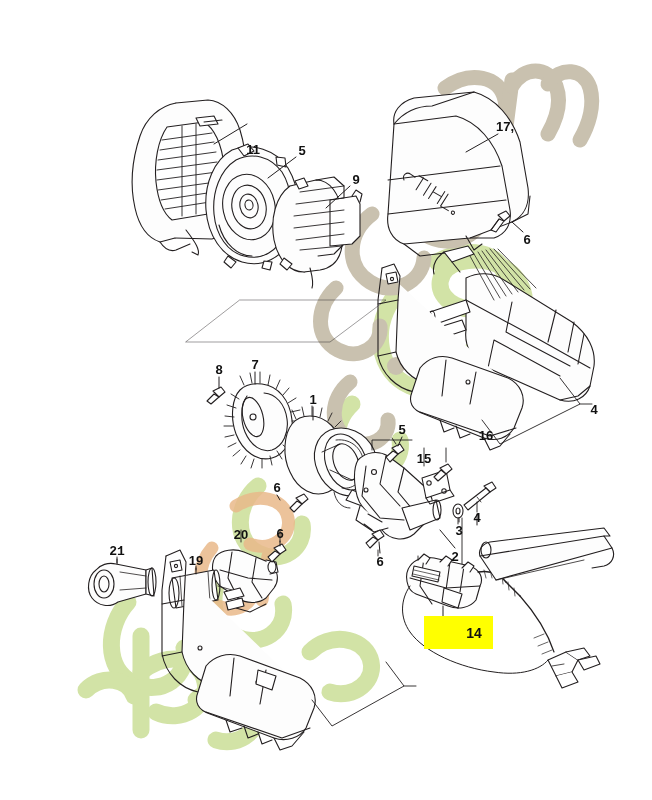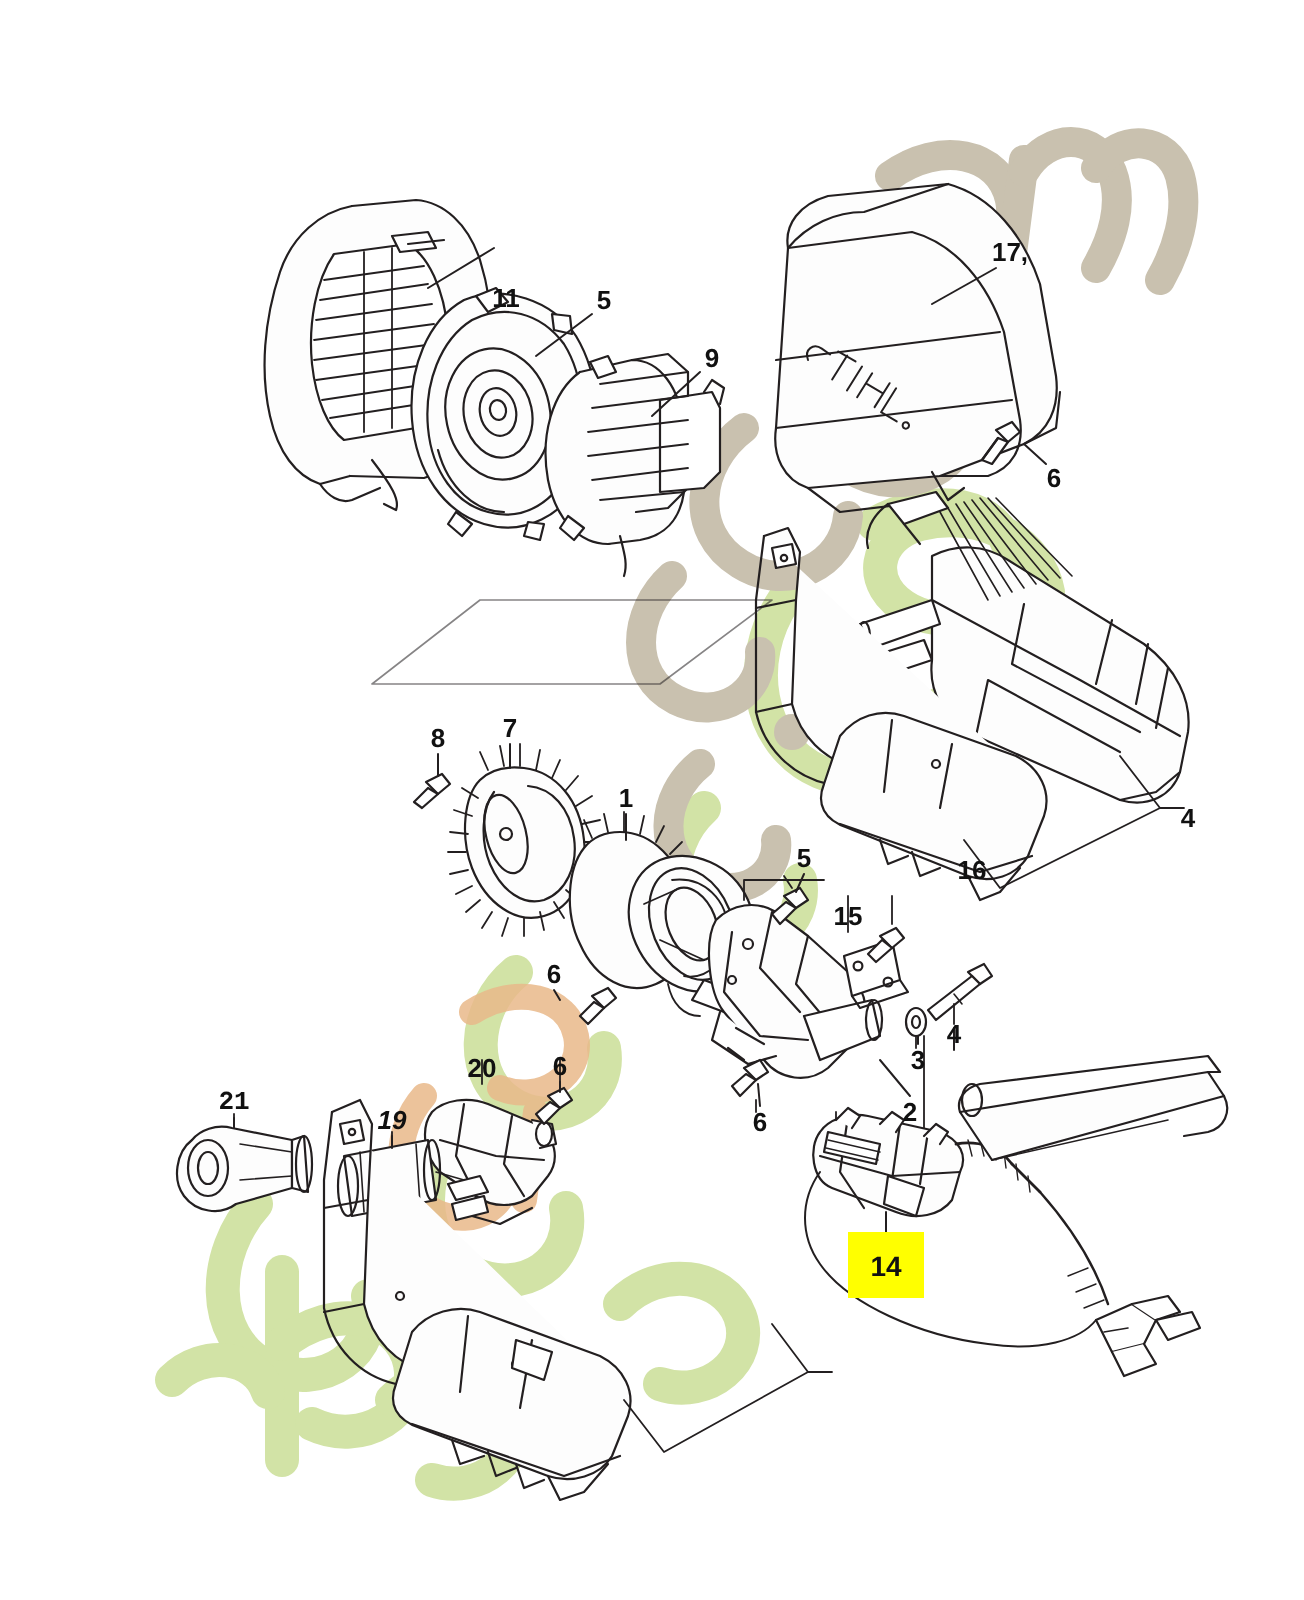--- a/index.html
+++ b/index.html
@@ -508,21 +508,21 @@
       <path d="M455 548 L 440 530"></path>
       <path d="M277 495 L 280 500"></path>
       <path d="M280 541 L 280 546"></path>
       <path d="M380 553 L 379 542"></path>
       <path d="M196 568 L 196 574"></path>
       <path d="M117 559 L 117 564"></path>
     </g>
   </svg>
 
   <div id="highlight-layer">
-    <div class="hlbox" id="hl-14" style="left: 424px; top: 616px; width: 38px; height: 33px; background: rgb(255, 255, 0); color: rgb(17, 17, 17);">
+    <div class="hlbox" id="hl-14" style="left: 424px; top: 616px; width: 38px; height: 33px; background: rgb(255, 255, 0); color: rgb(17, 17, 17); padding-left: 31px;">
       <span>14</span>
     </div>
   </div>
 
   <div id="labels">
       <div class="callout" style="left: 253px; top: 101px; margin-top: 48px;">11</div>
       <div class="callout" style="left: 302px; top: 150px;">5</div>
       <div class="callout" style="left: 356px; top: 179px;">9</div>
       <div class="callout" style="left: 505px; top: 126px;">17,</div>
       <div class="callout" style="left: 527px; top: 239px;">6</div>
@@ -533,17 +533,17 @@
       <div class="callout" style="left: 402px; top: 429px;">5</div>
       <div class="callout" style="left: 424px; top: 434px; margin-top: 24px;">15</div>
       <div class="callout" style="left: 446px; top: 435px; margin-left: 40px;">16</div>
       <div class="callout" style="left: 459px; top: 530px;">3</div>
       <div class="callout" style="left: 477px; top: 517px;">4</div>
       <div class="callout" style="left: 455px; top: 556px;">2</div>
       <div class="callout" style="left: 277px; top: 487px;">6</div>
       <div class="callout" style="left: 280px; top: 533px;">6</div>
       <div class="callout" style="left: 380px; top: 561px;">6</div>
       <div class="callout" style="left: 241px; top: 534px;">20</div>
-      <div class="callout" style="left: 196px; top: 560px; font-style: italic;">19</div>
+      <div class="callout" style="left: 196px; top: 560px;">19</div>
       <div class="callout" style="left: 117px; top: 551px; font-family: Liberation Mono, monospace;">21</div>
     </div>
 
 </div>
 
 </body></html>

